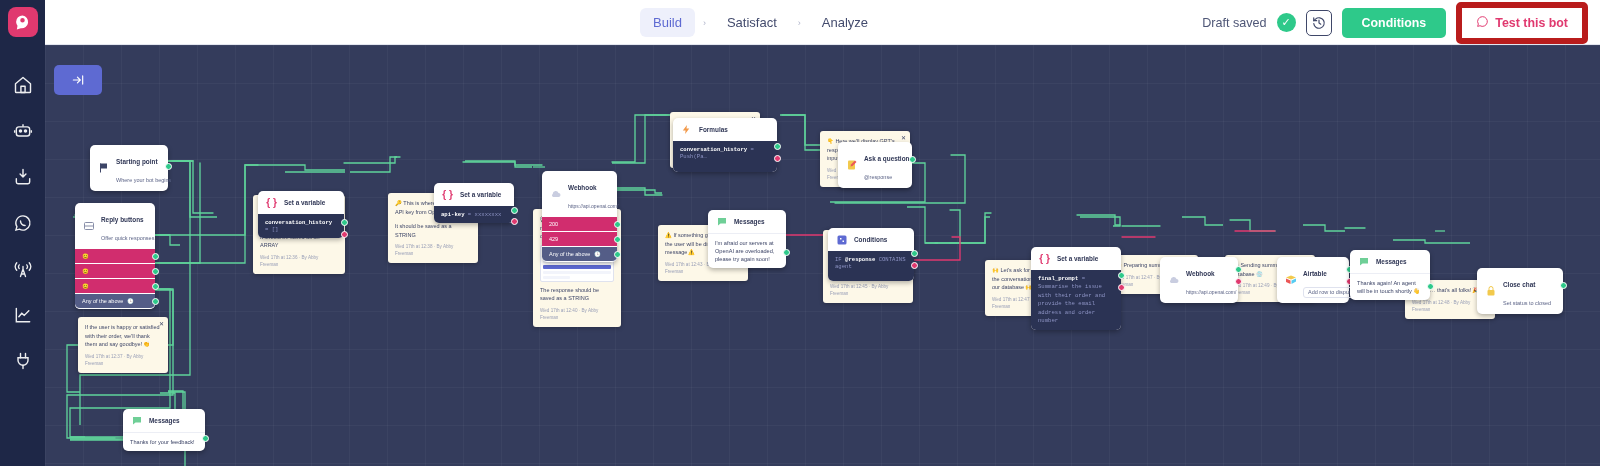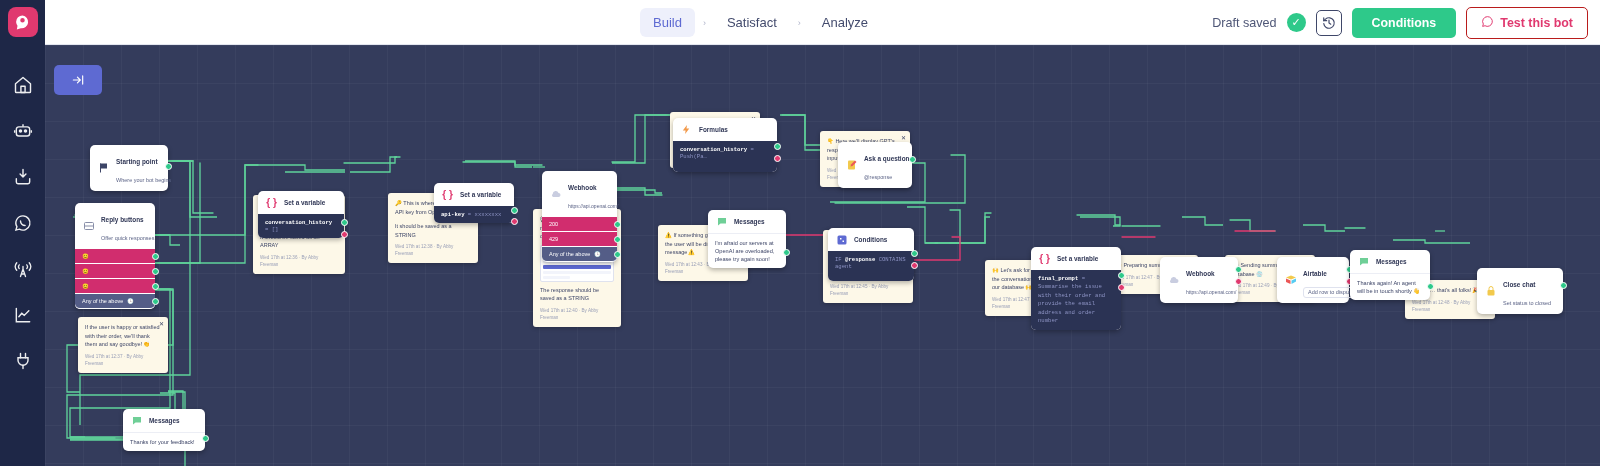--- a/index.html
+++ b/index.html
@@ -33,21 +33,21 @@
   #pagetitle { font-size:17.5px; color:#3d4567; letter-spacing:.1px;}
   #nav { position:absolute; left:640px; top:0; height:45px; display:flex; align-items:center; gap:4px;}
   #nav .navitem{ font-size:13px; color:#434b6d; padding:7px 13px; border-radius:6px;}
   #nav .navitem.active{ color:#5e6ad2; background:#eef0fb; }
   #nav .sep{ color:#aeb3c9; font-size:9px; padding:0 4px;}
   #topright{ position:absolute; right:12px; top:0; height:45px; display:flex; align-items:center; gap:10px;}
   #draftsaved{font-size:12.6px;color:#4e5676;}
   .check{width:19px;height:19px;border-radius:50%;background:#2ec98a;display:flex;align-items:center;justify-content:center;color:#fff;font-size:11px;}
   .histbtn{width:26px;height:26px;border:1px solid #3f4769;border-radius:5px;display:flex;align-items:center;justify-content:center;color:#3f4769;}
   #published{background:#2ec98a;color:#fff;font-size:12.4px;font-weight:bold;padding:8px 20px;border-radius:5px;}
-  #testbot{border:1px solid #b91c1c;color:#e0396f;font-size:12.4px;font-weight:bold;padding:7px 14px;border-radius:5px;display:flex;align-items:center;gap:6px;}
+  #testbot{border:6px solid #b91c1c;color:#e0396f;font-size:12.4px;font-weight:bold;padding:7px 14px;border-radius:5px;display:flex;align-items:center;gap:6px;}
   
   #sidebar{position:absolute;left:0;top:45px;width:45px;height:421px;background:#1e2747;
     display:flex;flex-direction:column;align-items:center;padding-top:28px;gap:22px;z-index:30;}
   #sidebar .sideicon{width:24px;height:24px;color:#fff;display:flex;align-items:center;justify-content:center;opacity:.92;}
   
   #canvas{position:absolute;left:45px;top:45px;width:1555px;height:421px;overflow:hidden;
     background:#343c5c;
     background-image:
       linear-gradient(to right, rgba(255,255,255,.035) 1px, transparent 1px),
       linear-gradient(to bottom, rgba(255,255,255,.035) 1px, transparent 1px);

